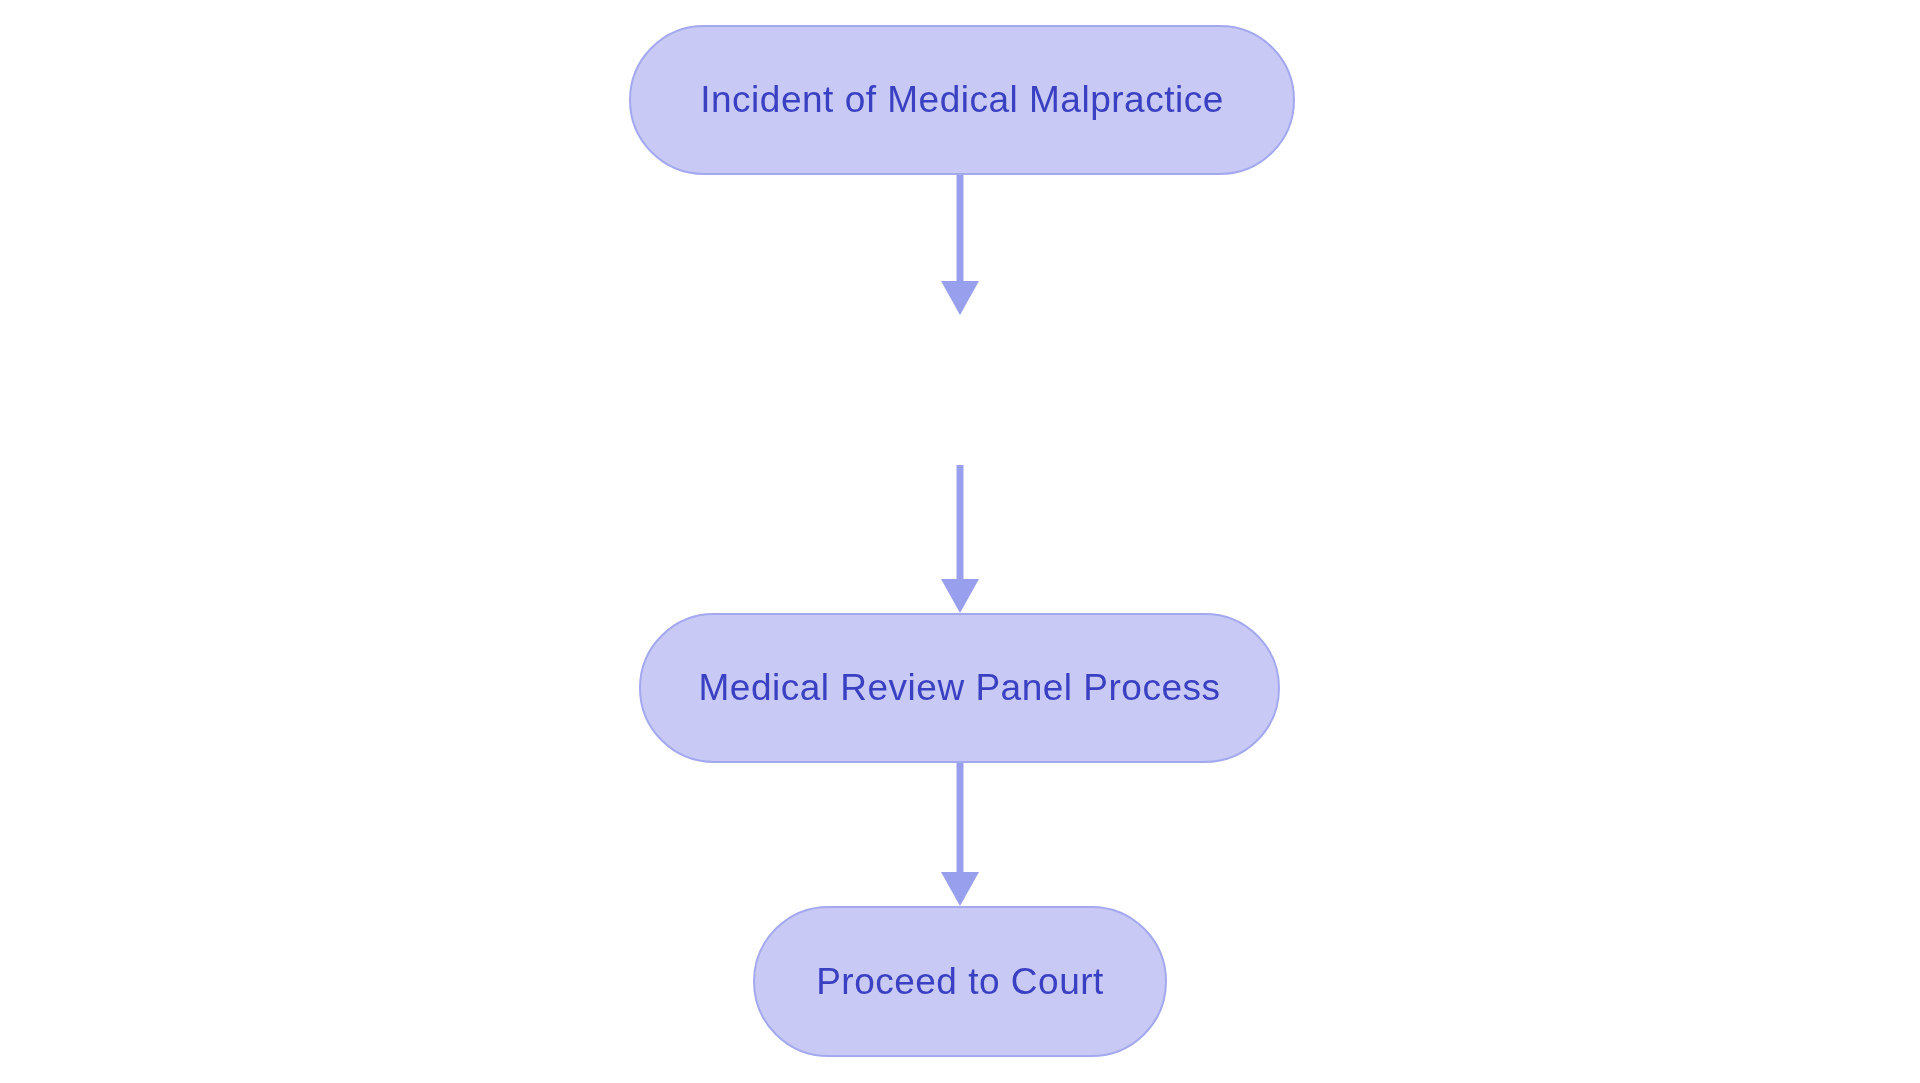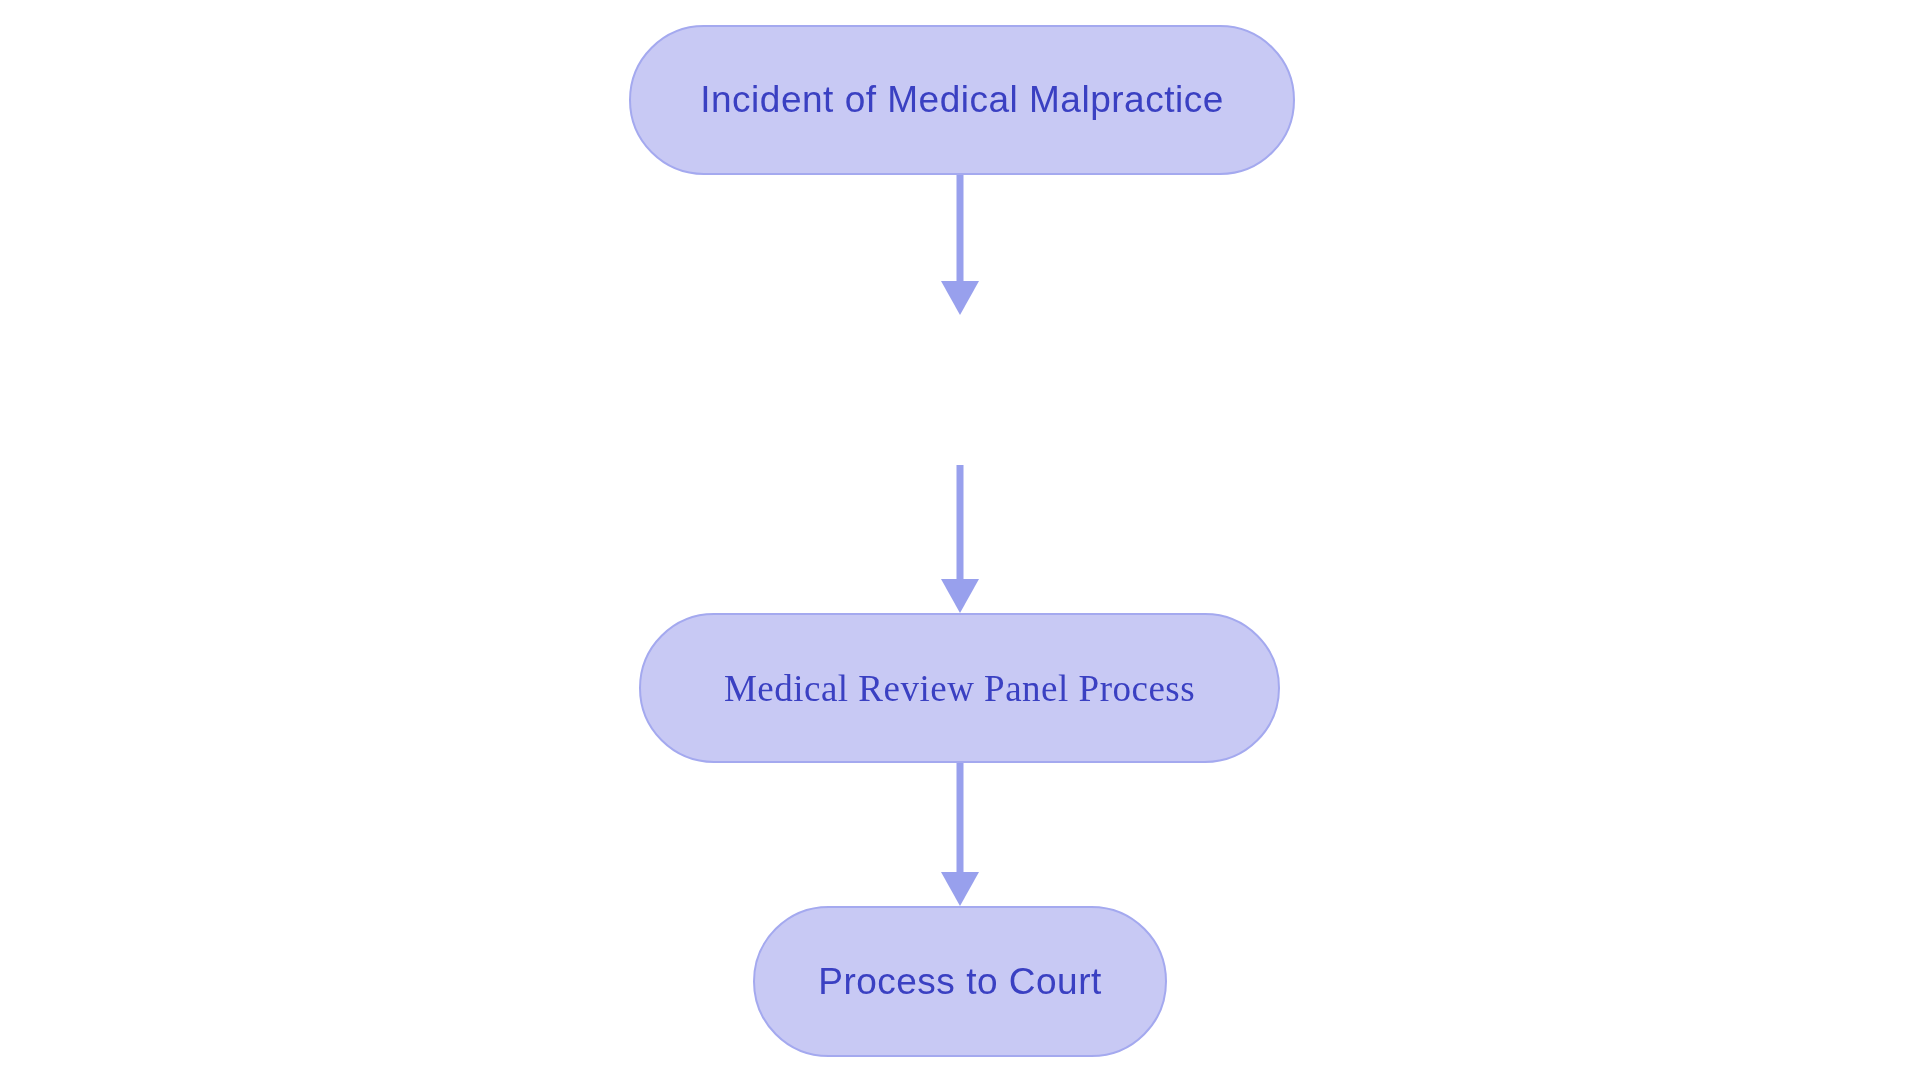--- a/index.html
+++ b/index.html
@@ -33,21 +33,21 @@
   .node-label {
     color: var(--node-text);
     font-size: 37px;
     font-weight: 400;
     letter-spacing: 0.5px;
     white-space: nowrap;
     text-align: center;
   }
   .n1 { left: 629px; top: 25px;  width: 666px; height: 150px; }
   .n2 { left: 660px; top: 315px; width: 600px; height: 150px; }
-  .n3 { left: 639px; top: 613px; width: 641px; height: 150px; font-family: Liberation Serif, serif; }
+  .n3 { left: 639px; top: 613px; width: 641px; height: 150px; }
   .n4 { left: 753px; top: 906px; width: 414px; height: 151px; }
   .arrow {
     position: absolute;
     left: 938px;
     width: 44px;
     display: block;
   }
   .a1 { top: 175px; height: 140px; }
   .a2 { top: 465px; height: 148px; }
   .a3 { top: 763px; height: 143px; }
@@ -76,16 +76,16 @@
   <div class="node n3">
     <span class="node-label">Medical Review Panel Process</span>
   </div>
 
   <svg class="arrow a3" viewBox="0 0 44 143" preserveAspectRatio="none" aria-hidden="true">
     <rect class="arrow-shape" x="18.5" y="0" width="7" height="115"></rect>
     <polygon class="arrow-shape" points="3,109 41,109 22,143"></polygon>
   </svg>
 
   <div class="node n4">
-    <span class="node-label">Process to Court</span>
+    <span class="node-label">Proceed to Court</span>
   </div>
 
 </div>
 
 </body></html>

